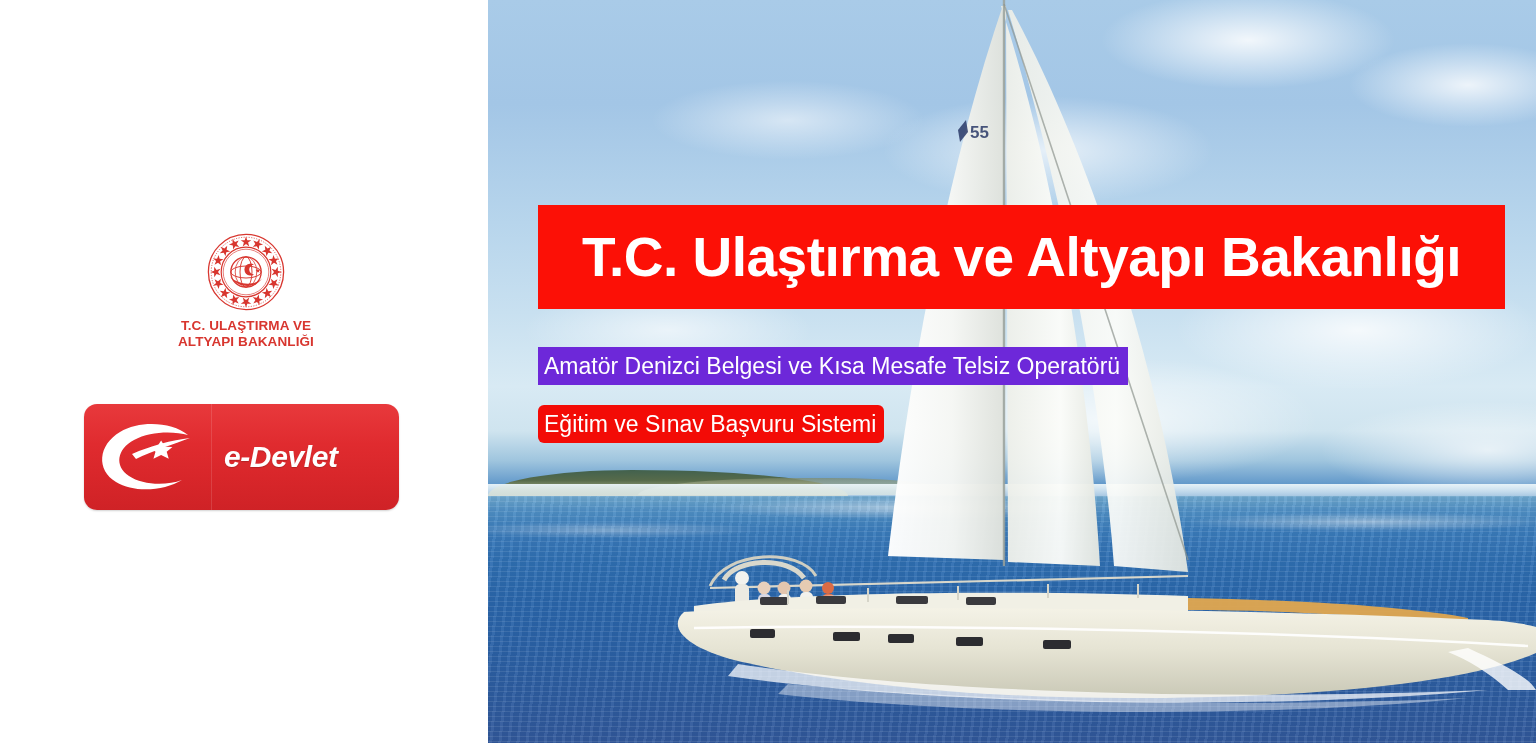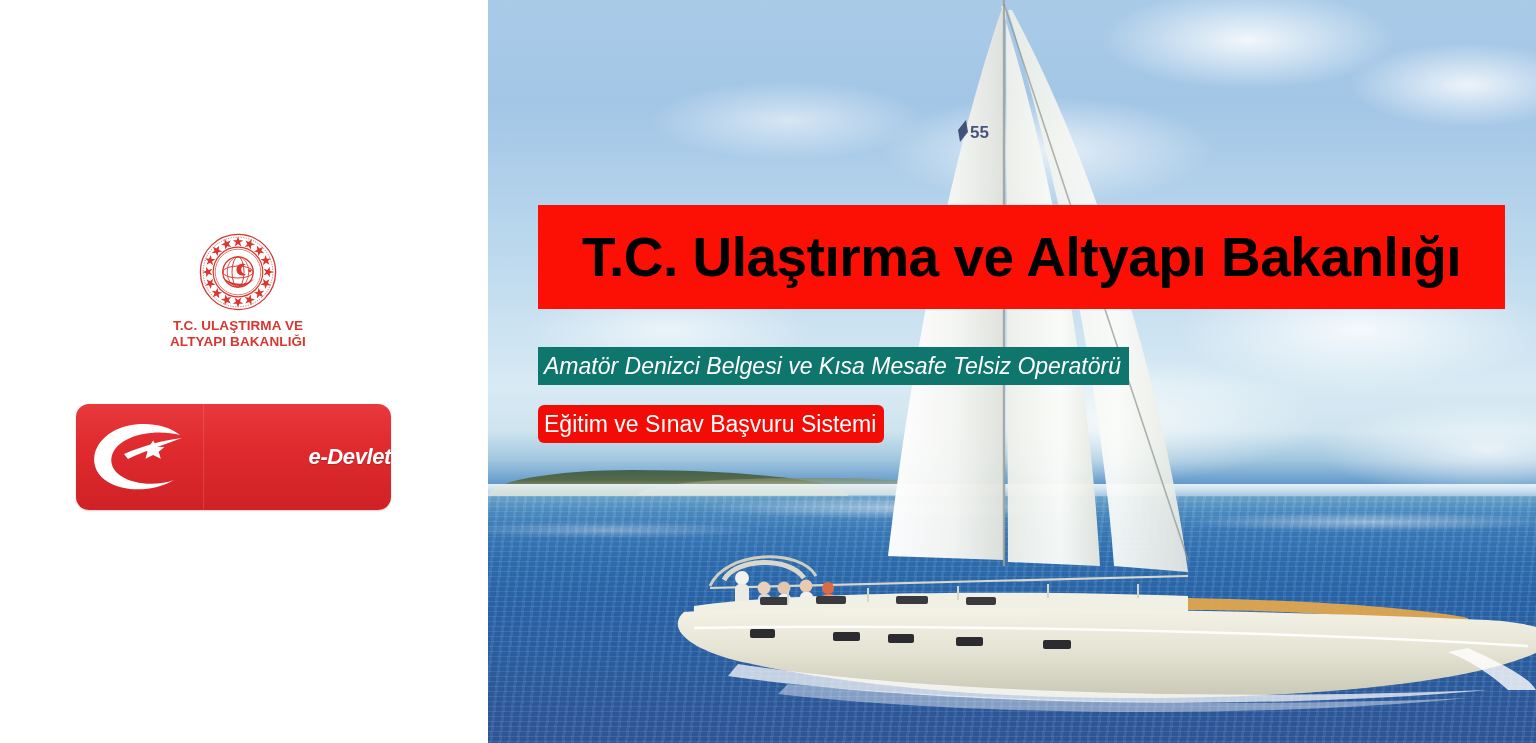--- a/index.html
+++ b/index.html
@@ -6,21 +6,21 @@
   html,body {
     width:1536px; height:743px;
     background:#ffffff;
     font-family:"Liberation Sans", sans-serif;
     overflow:hidden;
   }
   .page { position:relative; width:1536px; height:743px; background:#fff; }
 
   
   .left-panel{
-    position:absolute; left:8px; top:0; width:488px; height:597px;
+    position:absolute; left:16px; top:0; width:488px; height:597px;
     background:#ffffff;
   }
   .ministry-block{
     position:absolute; left:0; top:232px; width:460px;
     display:flex; flex-direction:column; align-items:center;
   }
   .emblem{ width:80px; height:80px; position:relative; }
   .emblem svg{ display:block; width:80px; height:80px; }
 
   .ministry-name{
@@ -42,22 +42,22 @@
   .edevlet-logo{
     width:128px; height:106px; position:relative; flex:0 0 128px;
     border-right:1px solid rgba(255,255,255,.13);
   }
   .edevlet-logo svg{ position:absolute; left:8px; top:14px; }
   .edevlet-text{
     flex:1; padding-left:12px; color:#fff;
     display:flex; flex-direction:column; justify-content:center;
   }
   .edevlet-line1{
-    font-size:22px; font-weight:bold; font-style:italic;
-    letter-spacing:-.4px; line-height:1.04; text-align:right;
+    font-size:30px; font-weight:bold; font-style:italic;
+    letter-spacing:-.4px; line-height:1.04; text-align:left;
     text-shadow:0 1px 1px rgba(0,0,0,.18);
   }
   .edevlet-line2{
     font-size:23px; font-weight:bold; font-style:italic;
     line-height:1.15; text-align:center; margin-top:1px;
     text-shadow:0 1px 1px rgba(0,0,0,.18);
   }
 
   
   .photo{
@@ -122,28 +122,27 @@
   
   .boat{ position:absolute; left:0; top:0; width:1048px; height:743px; pointer-events:none; }
 
   
   .title-banner{
     position:absolute; left:538px; top:205px; width:967px; height:104px;
     background:#fc1006;
     display:flex; align-items:center; justify-content:center;
   }
   .title-banner .t{
-    color:#000000; font-size:55px; font-weight:bold; letter-spacing:-.5px;
+    color:#ffffff; font-size:55px; font-weight:bold; letter-spacing:-.5px;
     white-space:nowrap;
   }
   .sub1{
     position:absolute; left:538px; top:347px; height:38px;
-    background:#0f766e; display:flex; align-items:center;
+    background:#6d28d9; display:flex; align-items:center;
     padding:0 8px 0 6px;
-    font-style:italic;
   }
   .sub1 .t{ color:#fff; font-size:23px; font-weight:400; white-space:nowrap; }
   .sub2{
     position:absolute; left:538px; top:405px; height:38px;
     background:#f30b06; display:flex; align-items:center;
     padding:0 8px 0 6px;
     border-radius:6px;
   }
   .sub2 .t{ color:#fff; font-size:23px; font-weight:400; white-space:nowrap; }
 </style>

